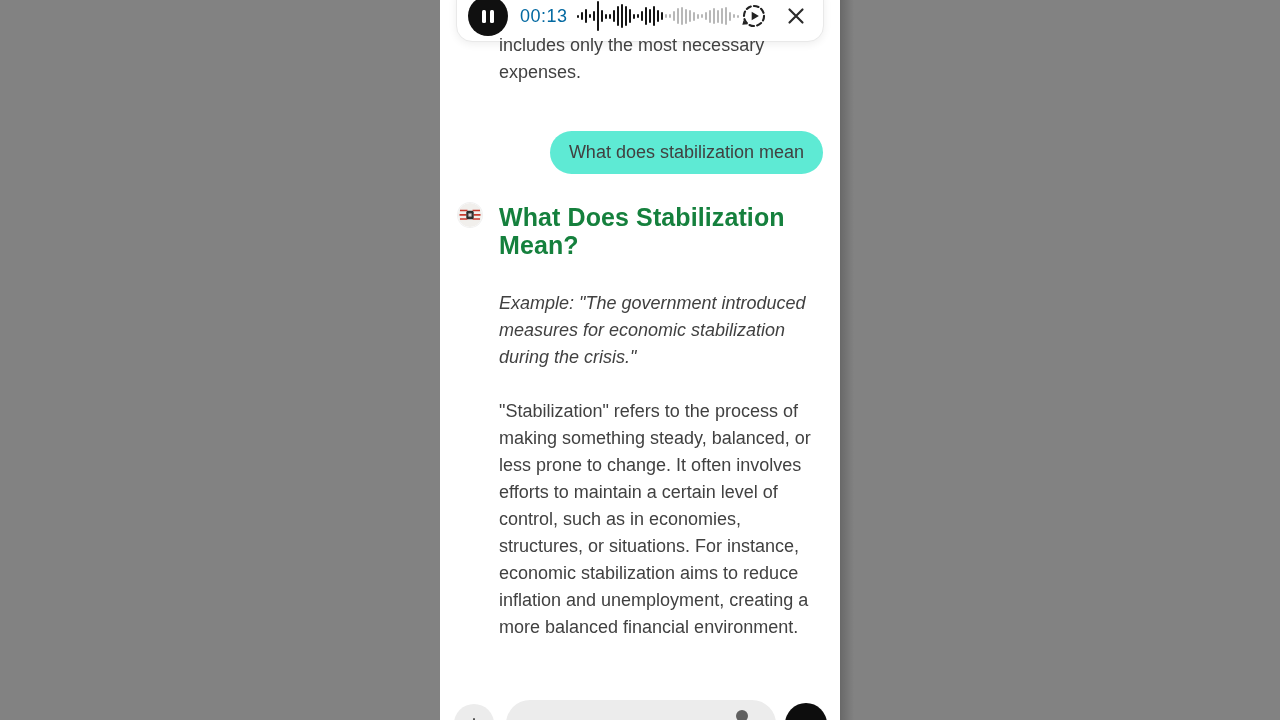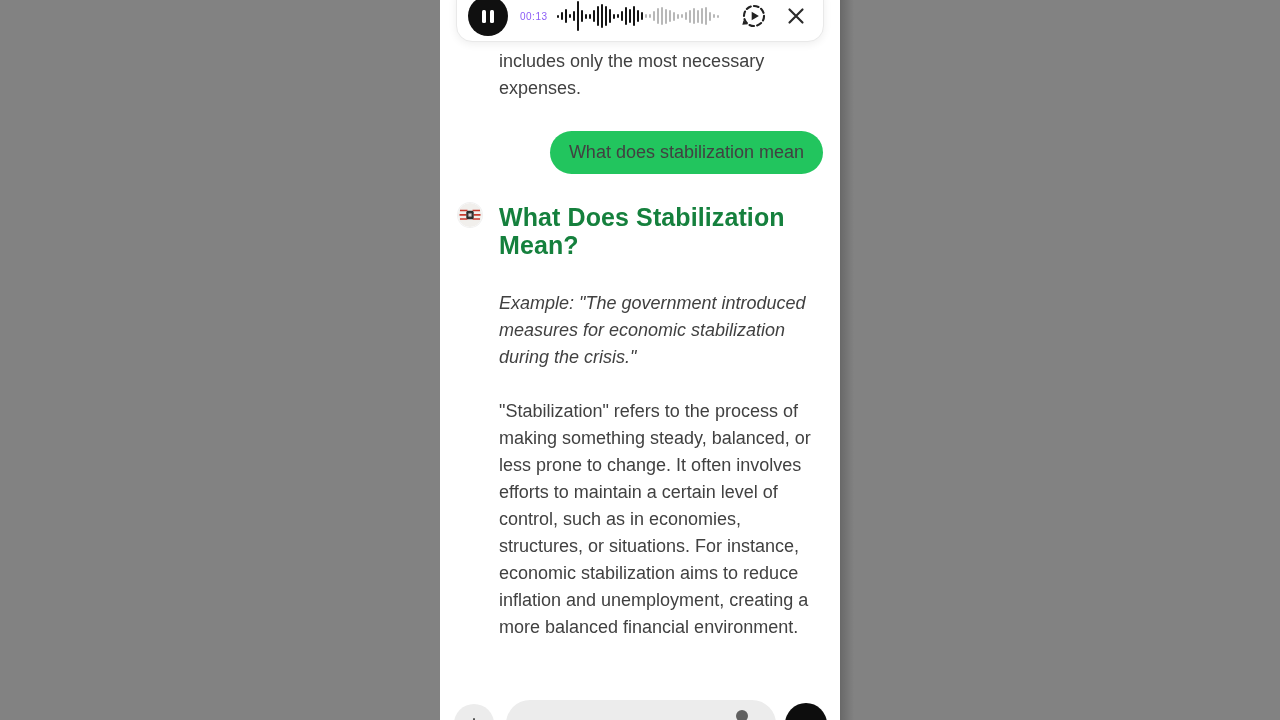--- a/index.html
+++ b/index.html
@@ -27,39 +27,39 @@
     display:flex;align-items:center;box-sizing:border-box;
     padding:6px 14px 0 11px;
   }
   .pause-btn{
     width:40px;height:40px;border-radius:50%;background:#101010;
     display:flex;align-items:center;justify-content:center;gap:4px;
     flex:0 0 auto;cursor:pointer;border:none;
   }
   .pause-btn .bar{width:4px;height:13px;background:#ffffff;border-radius:1.5px;}
   .player-time{
-    margin-left:12px;font-size:10px;color:#8b5cf6;letter-spacing:0.5px;
+    margin-left:12px;font-size:18px;color:#0369a1;letter-spacing:0.5px;
     flex:0 0 auto;
   }
   .waveform{
     margin-left:9px;height:32px;display:flex;align-items:center;gap:2px;
     flex:0 0 auto;cursor:pointer;
   }
   .wbar{width:2px;border-radius:1px;flex:0 0 auto;}
   .player-spacer{flex:1 1 auto;}
   .icon-btn{background:none;border:none;padding:0;cursor:pointer;display:flex;align-items:center;justify-content:center;}
 
   
   .prev-msg{
-    position:absolute;left:59px;top:48px;width:320px;
+    position:absolute;left:59px;top:32px;width:320px;
     font-size:18px;line-height:27px;color:#414141;
   }
   .user-bubble{
     position:absolute;top:131px;right:17px;
-    background:#22c55e;border-radius:22px;
+    background:#5eead4;border-radius:22px;
     padding:8px 19px;box-sizing:border-box;height:43px;
     font-size:18px;line-height:27px;color:#414141;white-space:nowrap;
   }
   .assistant-avatar{
     position:absolute;left:18px;top:203px;width:24px;height:24px;border-radius:50%;
     overflow:hidden;box-shadow:0 0 0 1px rgba(0,0,0,0.06);
   }
   .assistant-heading{
     position:absolute;left:59px;top:204px;width:290px;
     font-size:25px;line-height:27.5px;font-weight:700;color:#15803d;

